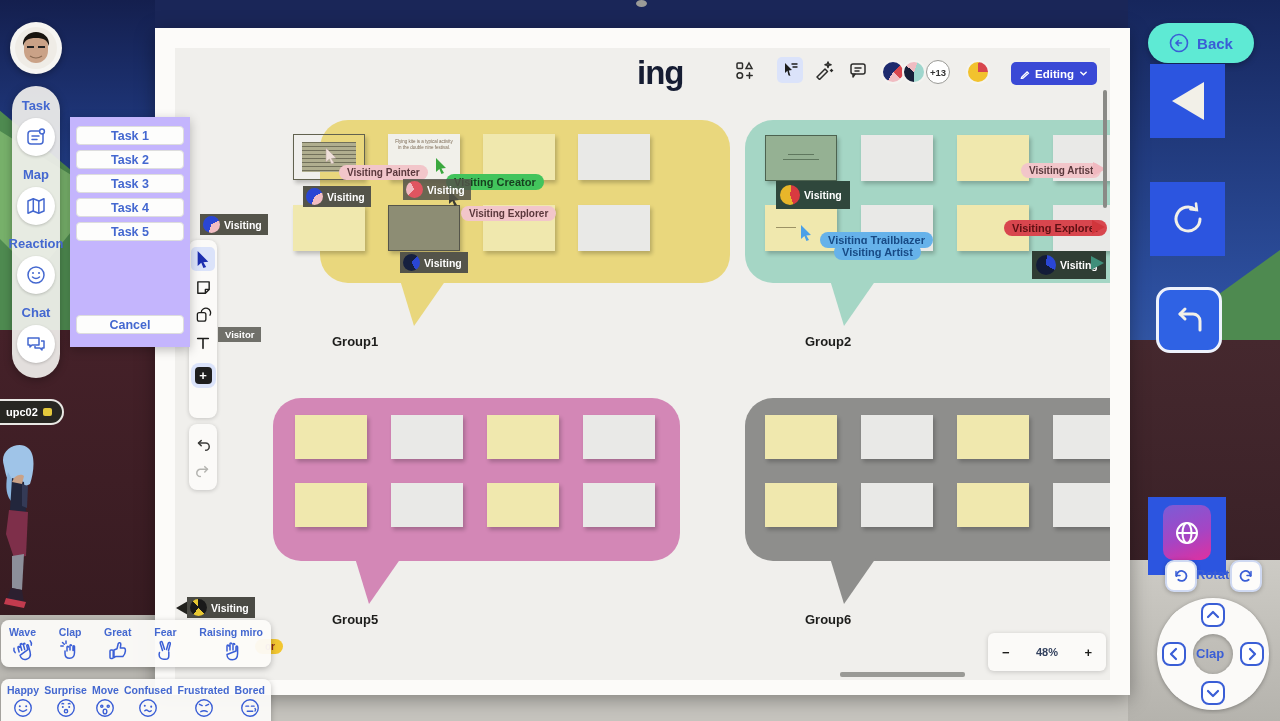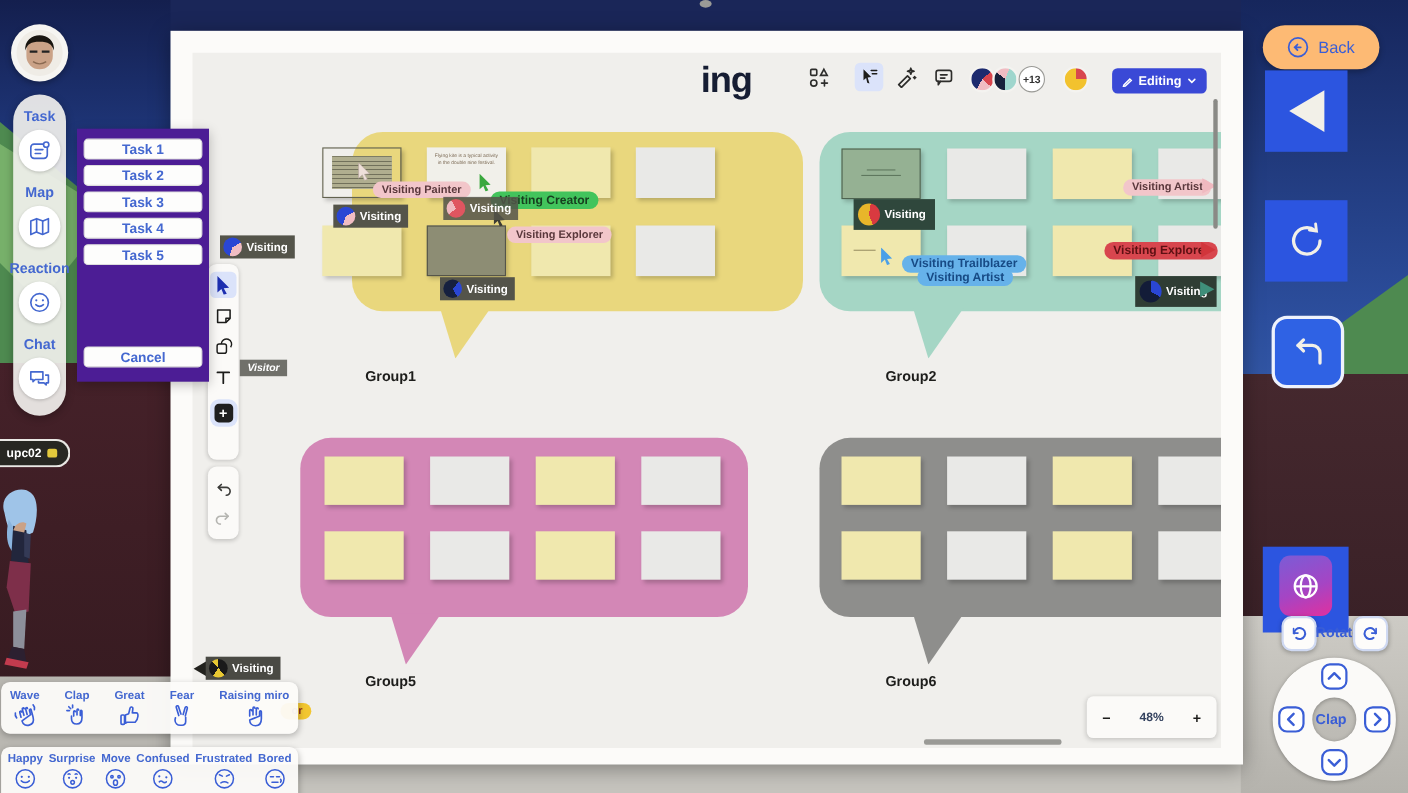--- a/index.html
+++ b/index.html
@@ -88,35 +88,35 @@
   .hscroll{height:5px;background:#9a9a96;border-radius:2px;}
 
   
   .hud-avatar{left:10px;top:22px;width:52px;height:52px;border-radius:26px;background:#f6f5f2;
               box-shadow:0 2px 6px rgba(0,0,0,.3);display:flex;align-items:center;justify-content:center;}
   .hud-rail{left:12px;top:86px;width:48px;height:292px;border-radius:24px;background:rgba(241,240,237,.92);
             box-shadow:0 2px 8px rgba(0,0,0,.3);display:flex;flex-direction:column;align-items:center;padding-top:12px;gap:5px;}
   .rail-label{font-size:13px;font-weight:bold;color:#4468d0;}
   .rail-btn{width:38px;height:38px;border-radius:19px;background:#fff;box-shadow:0 1px 3px rgba(0,0,0,.2);
             display:flex;align-items:center;justify-content:center;margin-bottom:6px;}
-  .task-panel{left:70px;top:117px;width:120px;height:230px;background:#4c1d95;box-shadow:0 3px 10px rgba(0,0,0,.25);
+  .task-panel{left:70px;top:117px;width:120px;height:230px;background:#c4b5fd;box-shadow:0 3px 10px rgba(0,0,0,.25);
               padding:9px 6px;}
   .task-btn{display:block;width:108px;height:19px;margin:0 auto 5px auto;background:#fdfdfc;border:1px solid #ddd;
             border-radius:4px;font-size:12.5px;font-weight:bold;color:#4468d0;text-align:center;line-height:17px;
             font-family:"Liberation Sans",sans-serif;}
   .cancel-btn{position:absolute;left:6px;bottom:8px;}
   .nametag{left:0;top:399px;height:26px;padding:0 10px 0 6px;background:#272722;border:2px solid #e9e8e4;
            border-radius:0 14px 14px 0;border-left:none;display:flex;align-items:center;gap:5px;
            color:#fff;font-size:11px;font-weight:bold;}
   .nametag .chip{width:9px;height:8px;background:#e3c93c;border-radius:2px;}
 
   
-  .back-btn{left:1148px;top:23px;width:106px;height:40px;border-radius:20px;background:#fdba74;
+  .back-btn{left:1148px;top:23px;width:106px;height:40px;border-radius:20px;background:#5eead4;
             box-shadow:0 2px 6px rgba(0,0,0,.3);display:flex;align-items:center;justify-content:center;gap:8px;
-            font-size:15px;font-weight:normal;color:#3a5ed6;}
+            font-size:15px;font-weight:bold;color:#3a5ed6;}
   .blue-sq{background:#2c55e0;display:flex;align-items:center;justify-content:center;}
   .undo-btn{border:3px solid #eef2fc;border-radius:14px;background:#2f62e4;}
   .rotate-wrap{left:1148px;top:497px;width:78px;height:78px;}
   .cube-icon{left:15px;top:8px;width:48px;height:55px;border-radius:10px;
              background:linear-gradient(160deg,#7b5cd6 0%,#a545c4 55%,#e0309f 100%);
              display:flex;align-items:center;justify-content:center;}
   .small-rot{width:32px;height:32px;border-radius:9px;background:#fdfcfa;border:2px solid #cfd9f2;
              display:flex;align-items:center;justify-content:center;box-shadow:0 1px 4px rgba(0,0,0,.25);}
   .rotate-label,.move-label{color:#3a5ed6;font-weight:bold;font-size:13px;}
 
@@ -388,21 +388,21 @@
         <svg width="16" height="16" viewBox="0 0 18 18" fill="none" stroke="#b5b5b1" stroke-width="1.7" stroke-linecap="round" stroke-linejoin="round">
             <path d="M14 9H6a4 4 0 0 0 0 8" transform="translate(0,-3)"></path>
             <path d="M11 3l3 3-3 3"></path>
           </svg>
       </div>
     </div>
     <div class="abs ptag" style="left:25px;top:166px;background:#54544a;">
       <span class="pie" style="background:conic-gradient(from 200deg,#2a46d4 0 62%,#f1bdc3 0)"></span>
       <span>Visiting</span>
     </div>
-    <span class="abs" style="left:43px;top:279px;padding:2px 7px;background:#70706a;color:#fff;font-size:9.5px;font-weight:bold;font-style:italic;">Visitor</span>
+    <span class="abs" style="left:43px;top:279px;padding:2px 7px;background:#70706a;color:#fff;font-size:9.5px;font-weight:bold;">Visitor</span>
 
     <div class="abs zoombar" style="left:813px;top:585px;">
       <span>−</span>
       <span class="pct">48%</span>
       <span>+</span>
     </div>
 
     <div class="abs vscroll" style="left:928px;top:42px;height:118px;"></div>
     <div class="abs hscroll" style="left:665px;top:624px;width:125px;"></div>
   </div>

